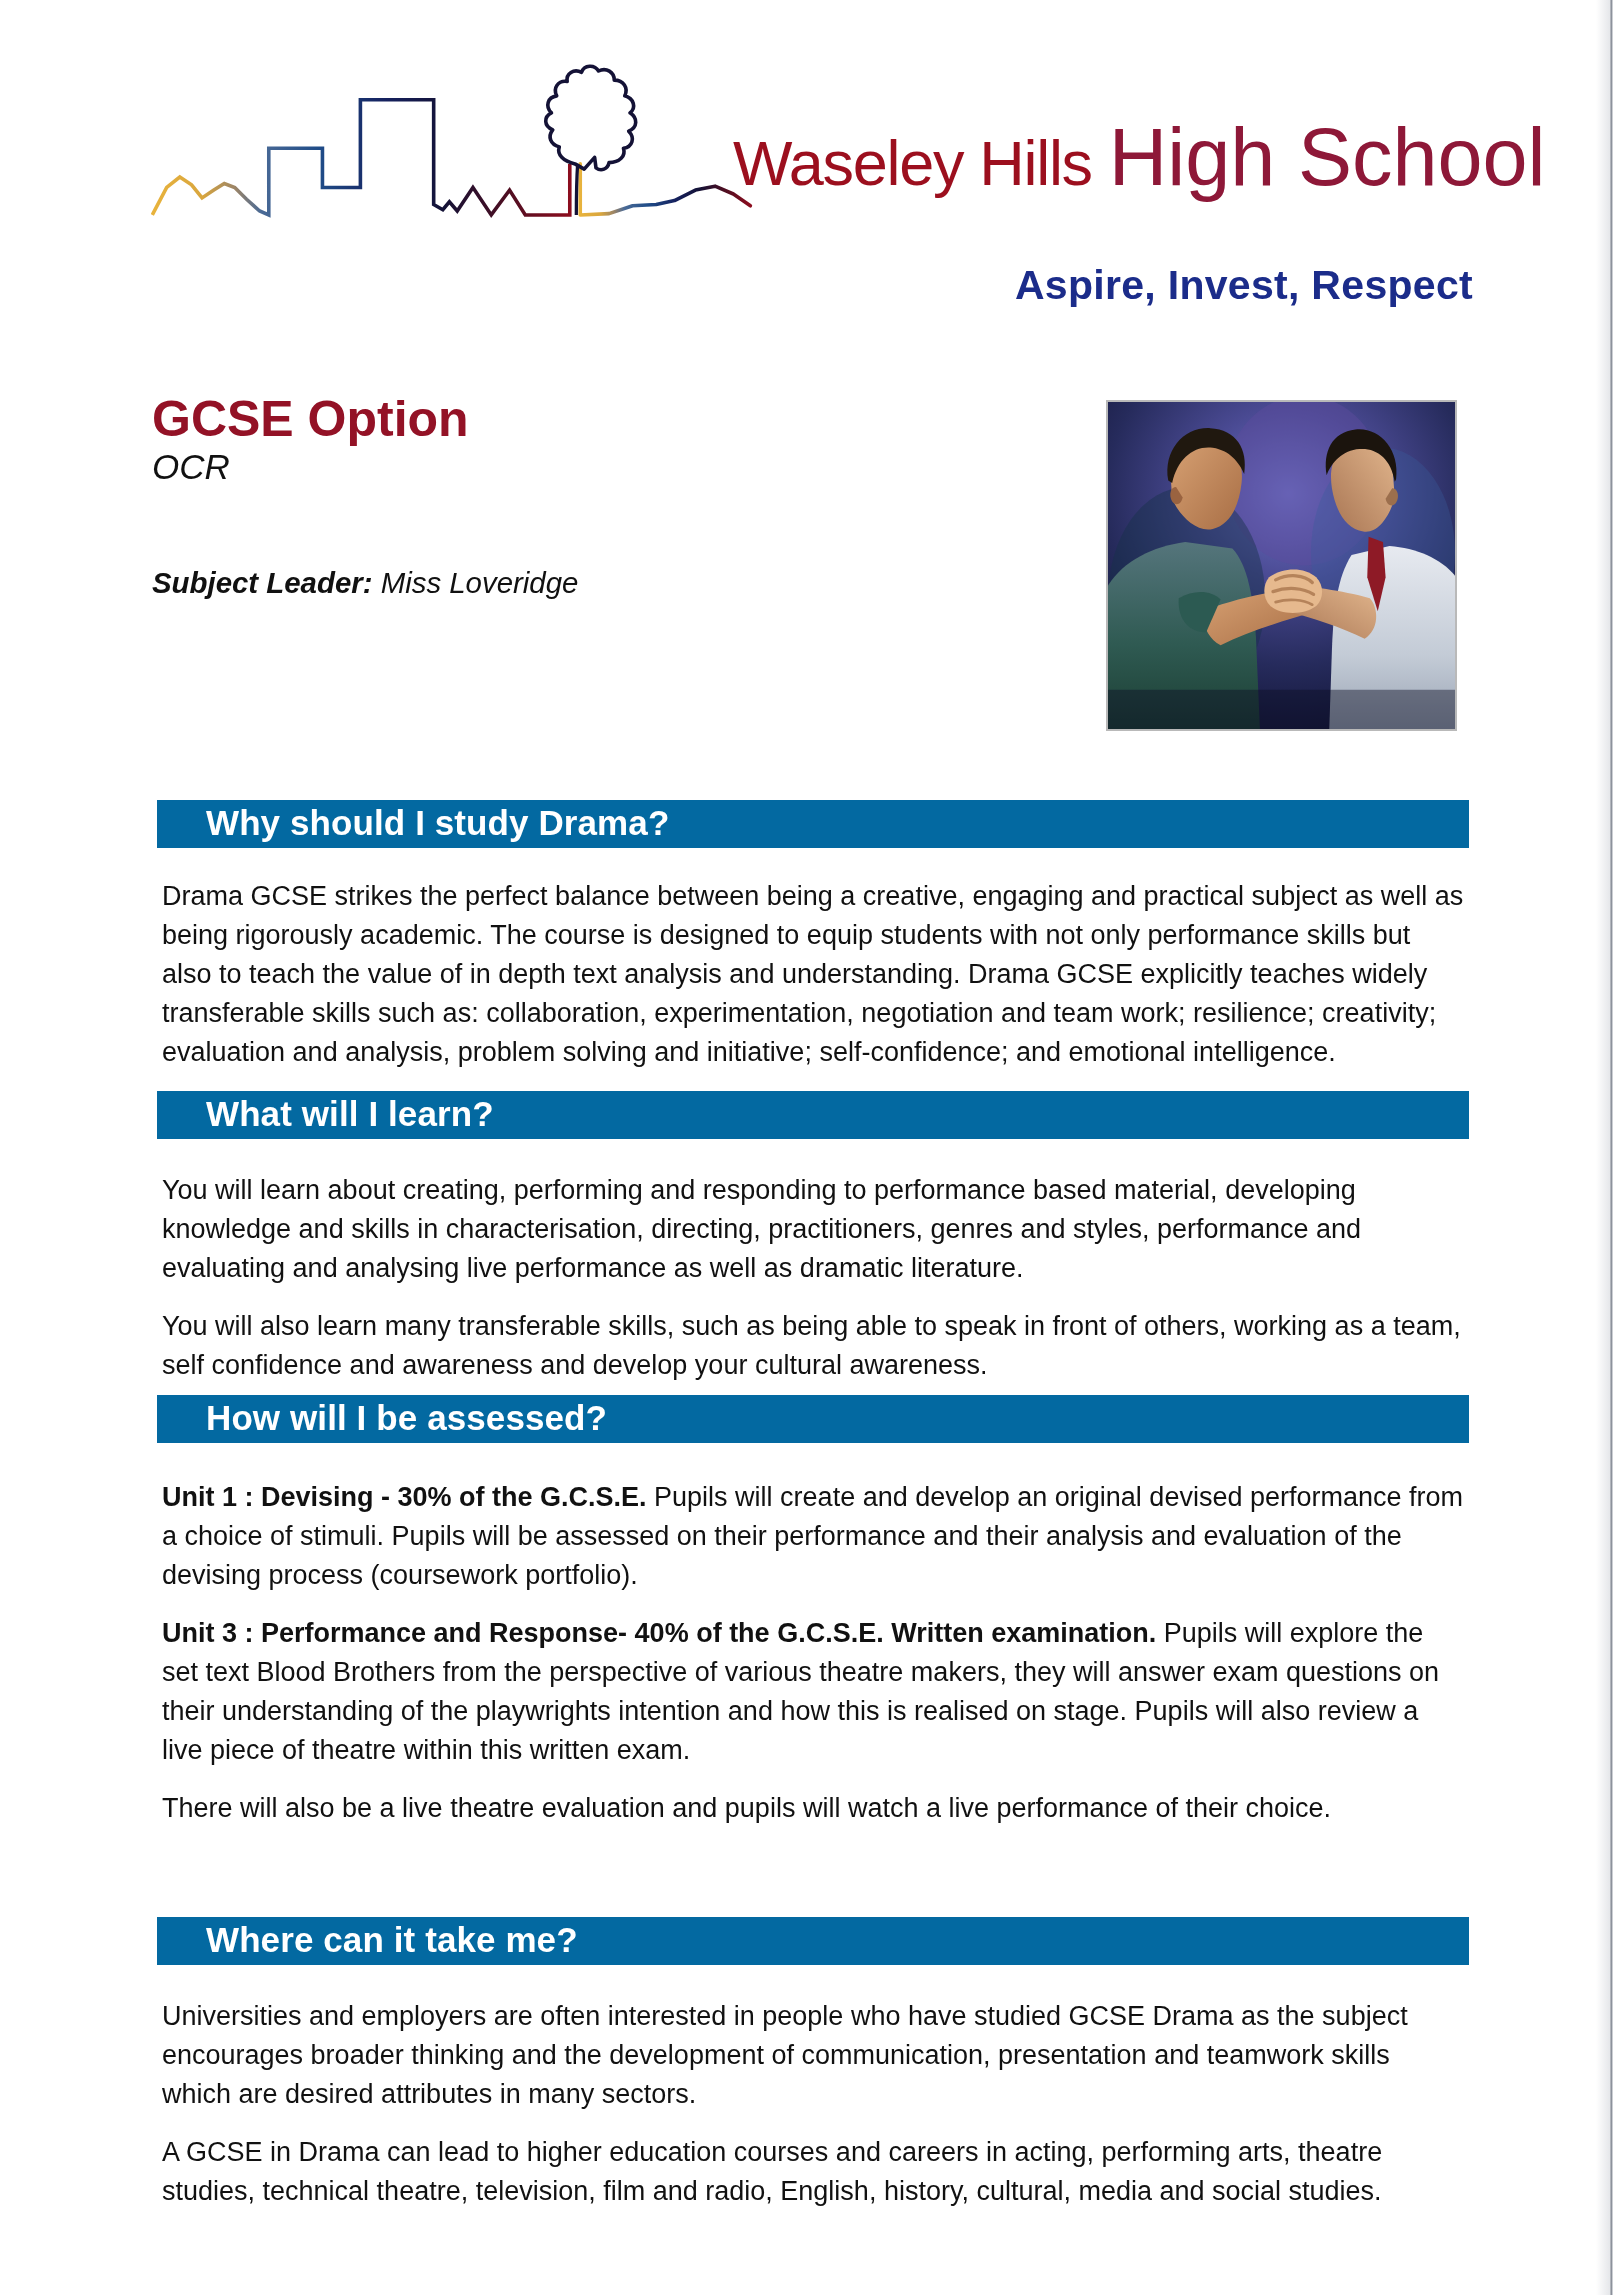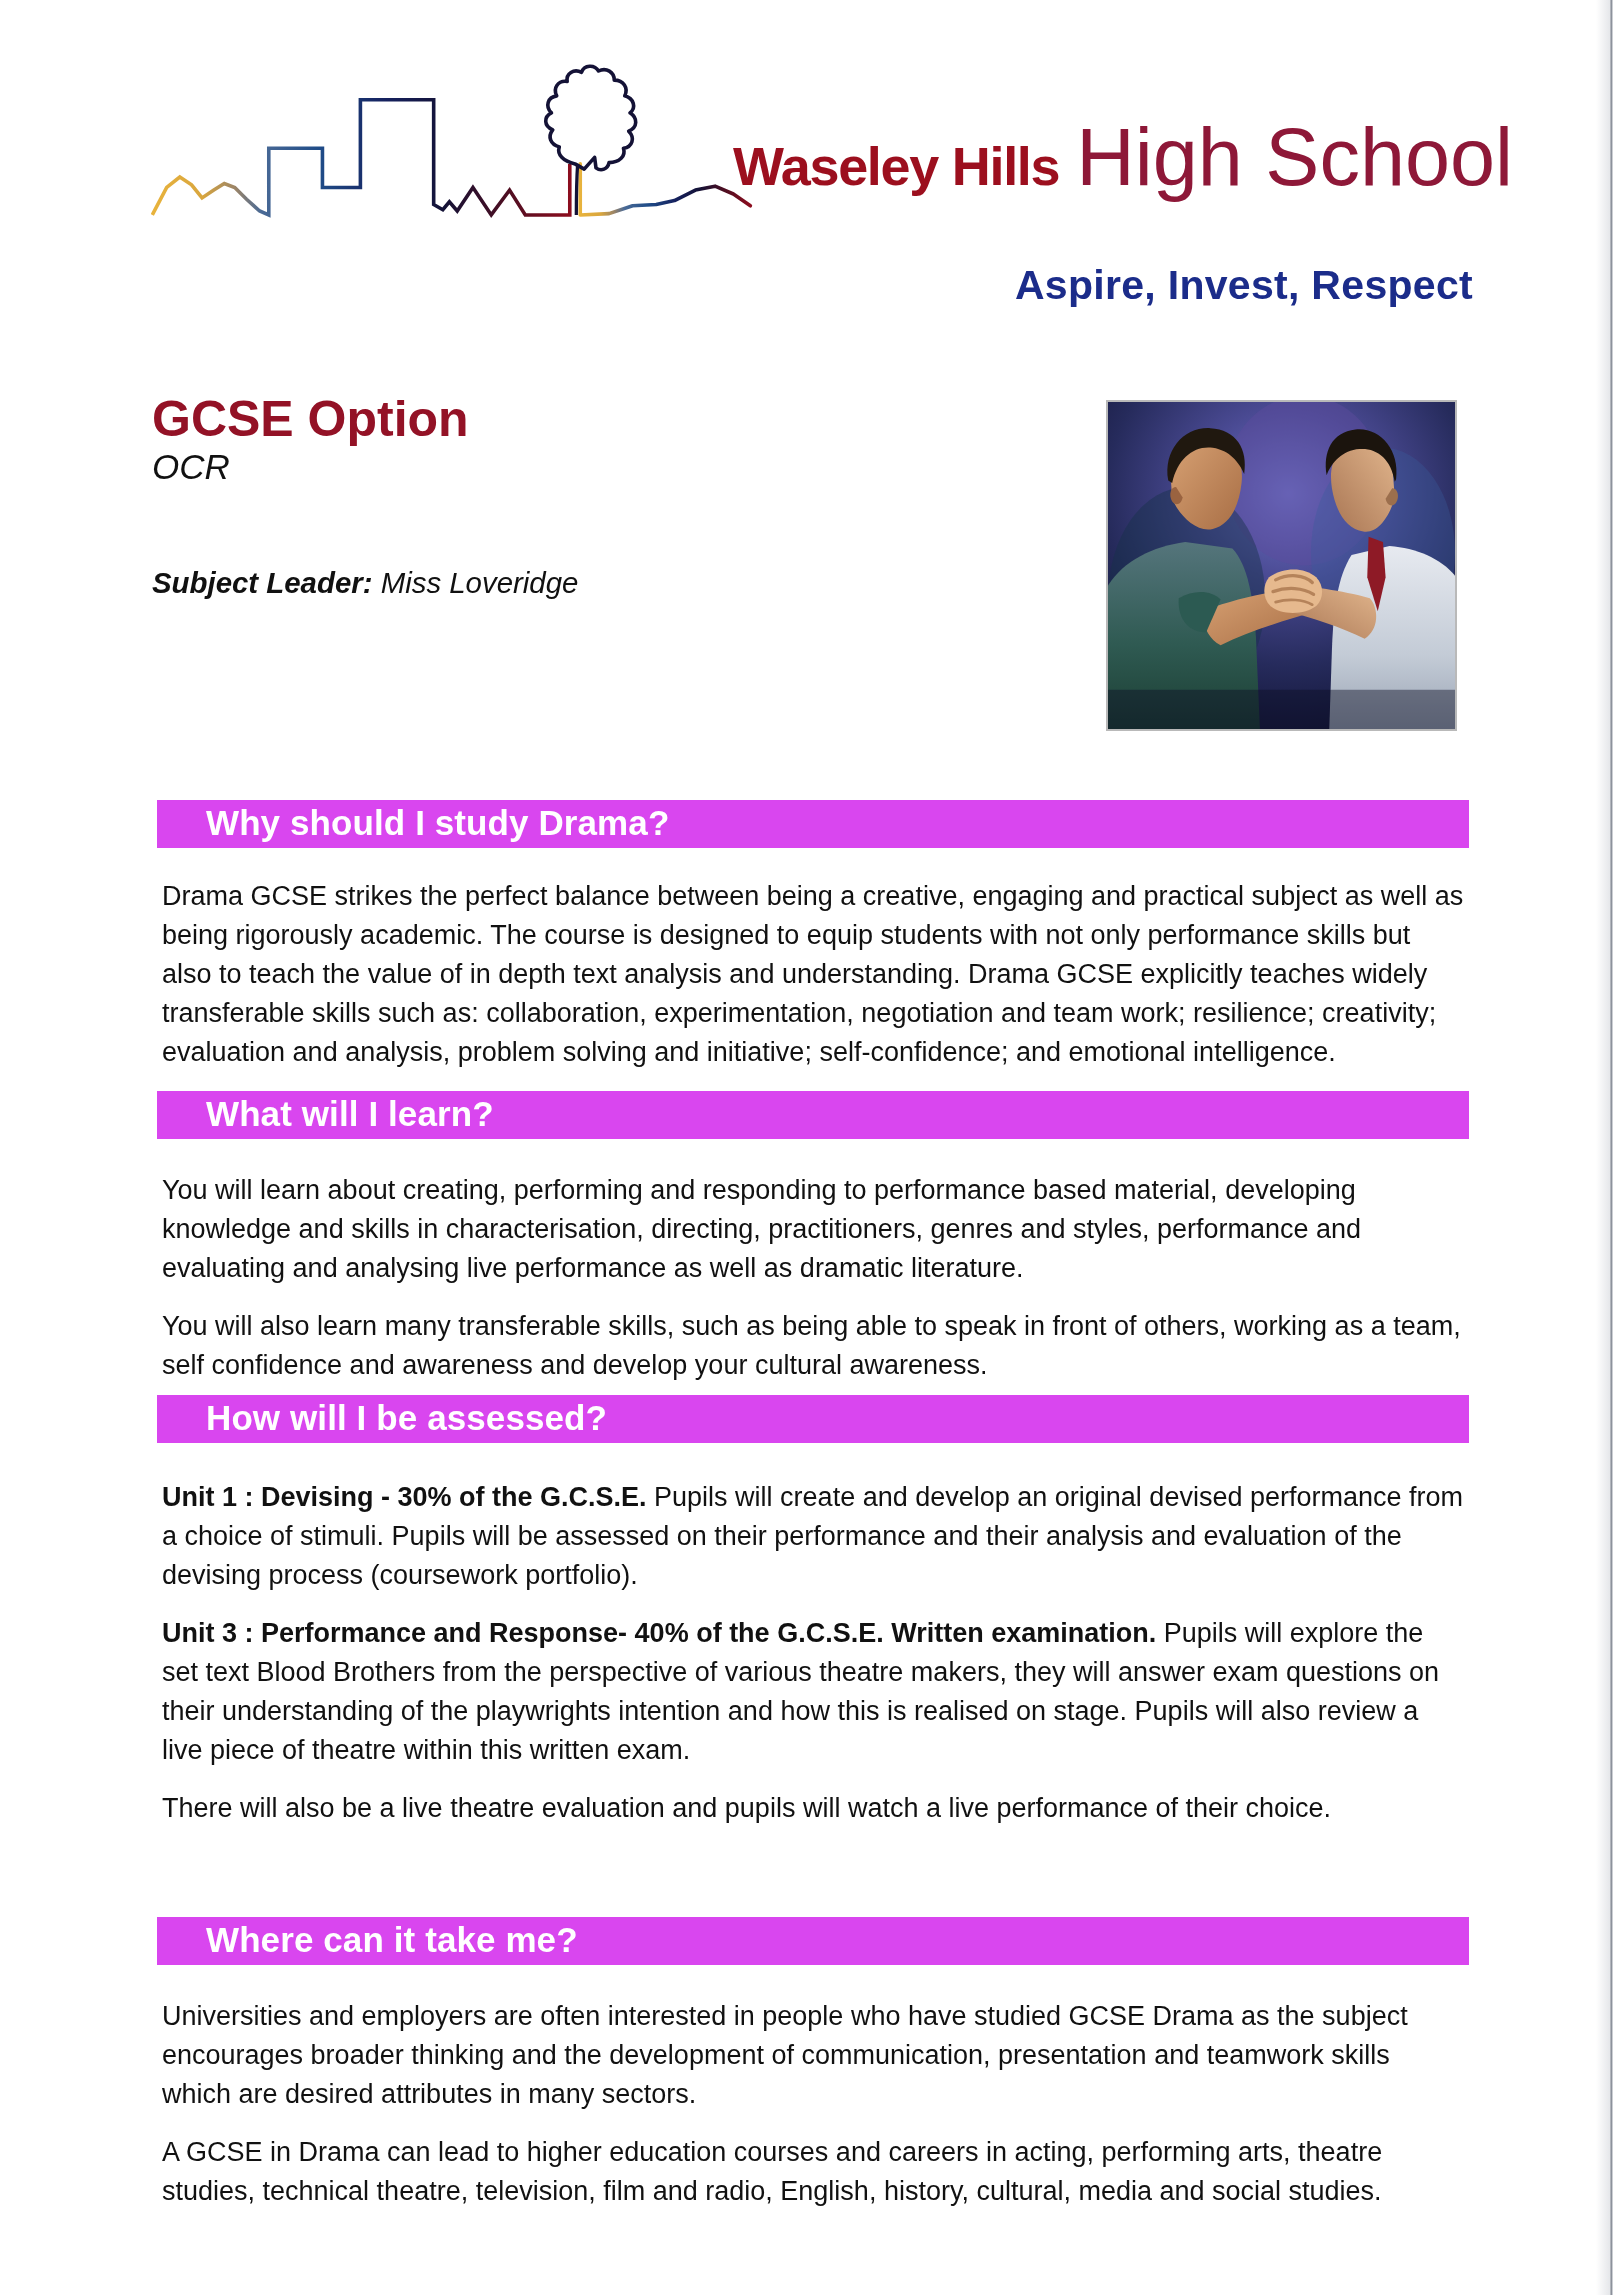--- a/index.html
+++ b/index.html
@@ -53,22 +53,22 @@
   }
   .school-name {
     position: absolute;
     left: 582px;
     top: 58px;
     white-space: nowrap;
     line-height: 1;
   }
   .school-name .name-bold {
     font-family: "Liberation Sans", sans-serif;
-    font-weight: bold;
-    font-size: 54px;
+    font-weight: normal;
+    font-size: 63px;
     color: #9C0F1E;
     letter-spacing: -1.3px;
   }
   .school-name .name-light {
     font-family: "Liberation Sans", sans-serif;
     font-weight: 300;
     font-size: 81px;
     color: #8E1838;
     letter-spacing: 0px;
   }
@@ -145,21 +145,21 @@
     height: 100%;
     display: block;
   }
 
   
   .section-bar {
     position: absolute;
     left: 157px;
     width: 1312px;
     height: 48px;
-    background: #d946ef;
+    background: #0369a1;
     box-sizing: border-box;
   }
   .section-bar .bar-text {
     position: absolute;
     left: 49px;
     top: 50%;
     transform: translateY(-52%);
     color: #ffffff;
     font-family: "Liberation Sans", sans-serif;
     font-weight: bold;

